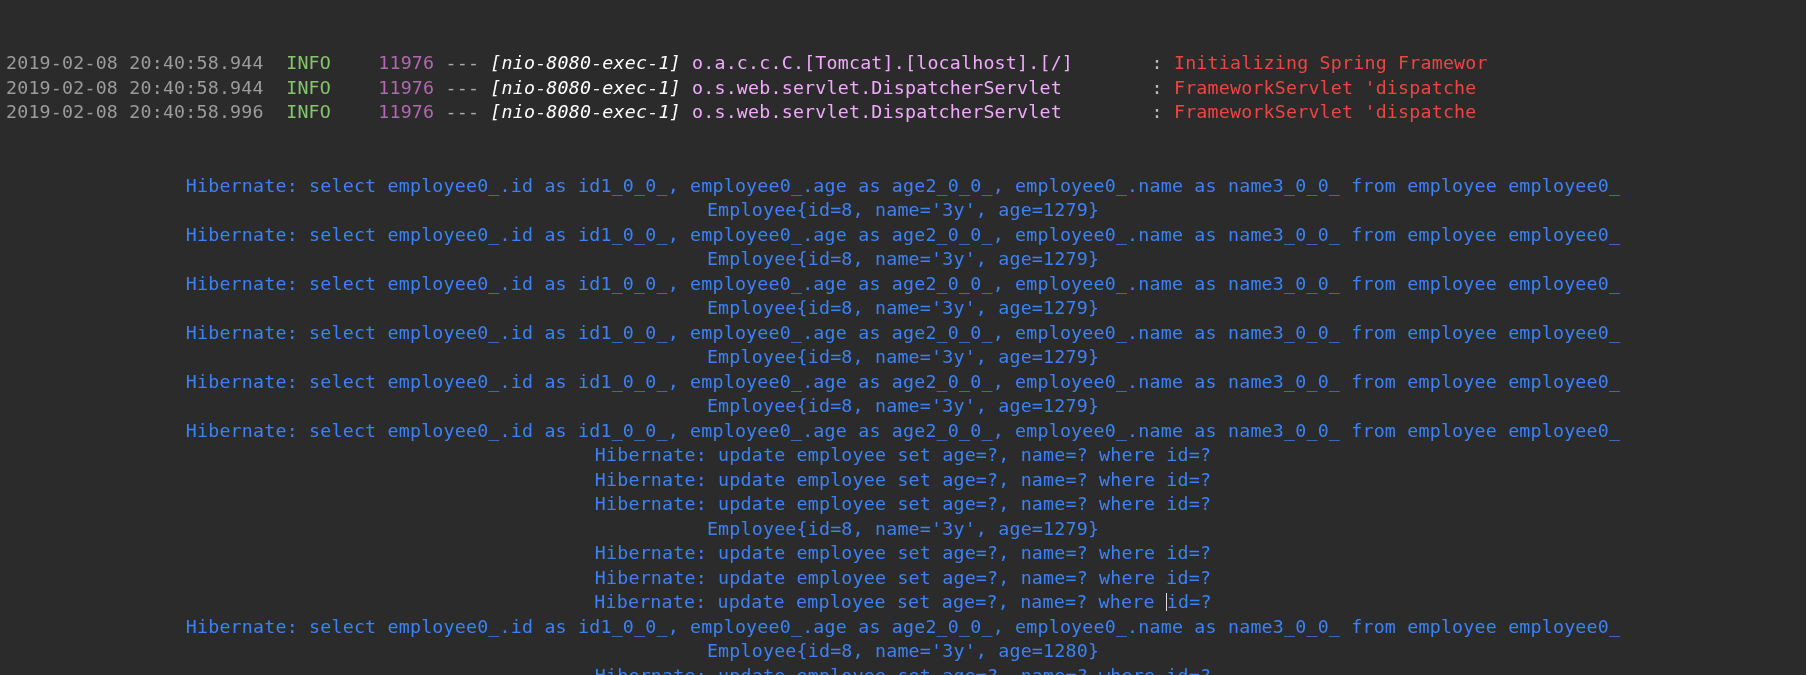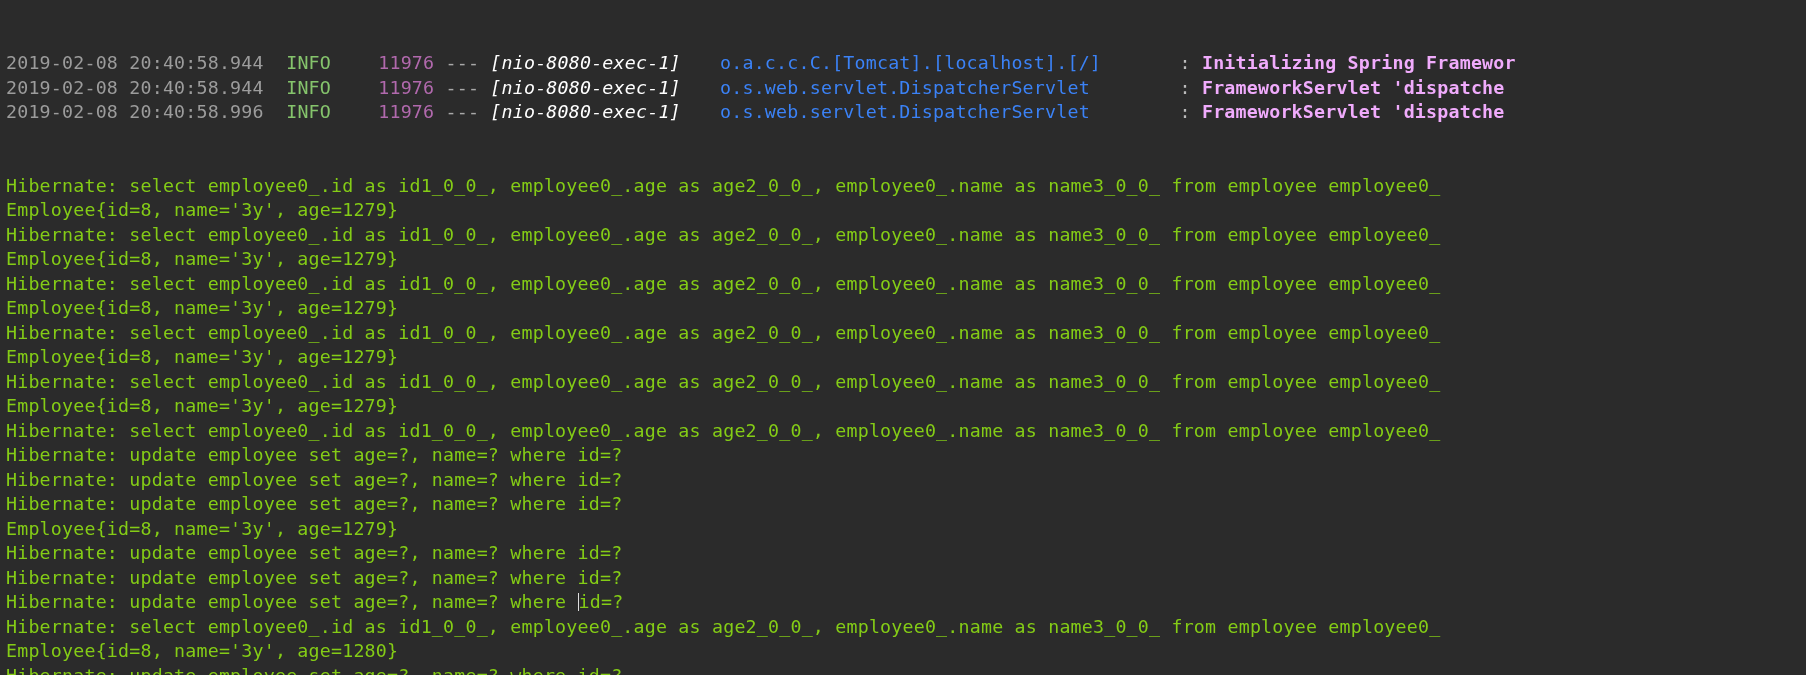--- a/index.html
+++ b/index.html
@@ -18,24 +18,24 @@
   .console {
     padding: 2px 6px;
     white-space: pre;
     position: relative;
   }
   .ts    { color: #9c9c9c; text-align: center; }
   .info  { color: #85c46c; font-weight: normal; }
   .pid   { color: #b169ad; margin-left: 36px; }
   .dash  { color: #a9a9a9; }
   .thread{ color: #ffffff; font-style: italic; }
-  .logger{ color: #3b82f6; margin-left: 28px; }
+  .logger{ color: #f0abfc; }
   .sep   { color: #bbbbbb; }
-  .msg   { color: #f0abfc; font-weight: bold; }
-  .plain { color: #84cc16; }
+  .msg   { color: #ef4444; }
+  .plain { color: #3b82f6; text-align: center; }
   .line { height: 24.5px; }
   .cursor {
     display: inline-block;
     width: 1px; height: 18px;
     background: #ddd;
     vertical-align: -3px;
   }
 </style>
 </head>
 <body>

